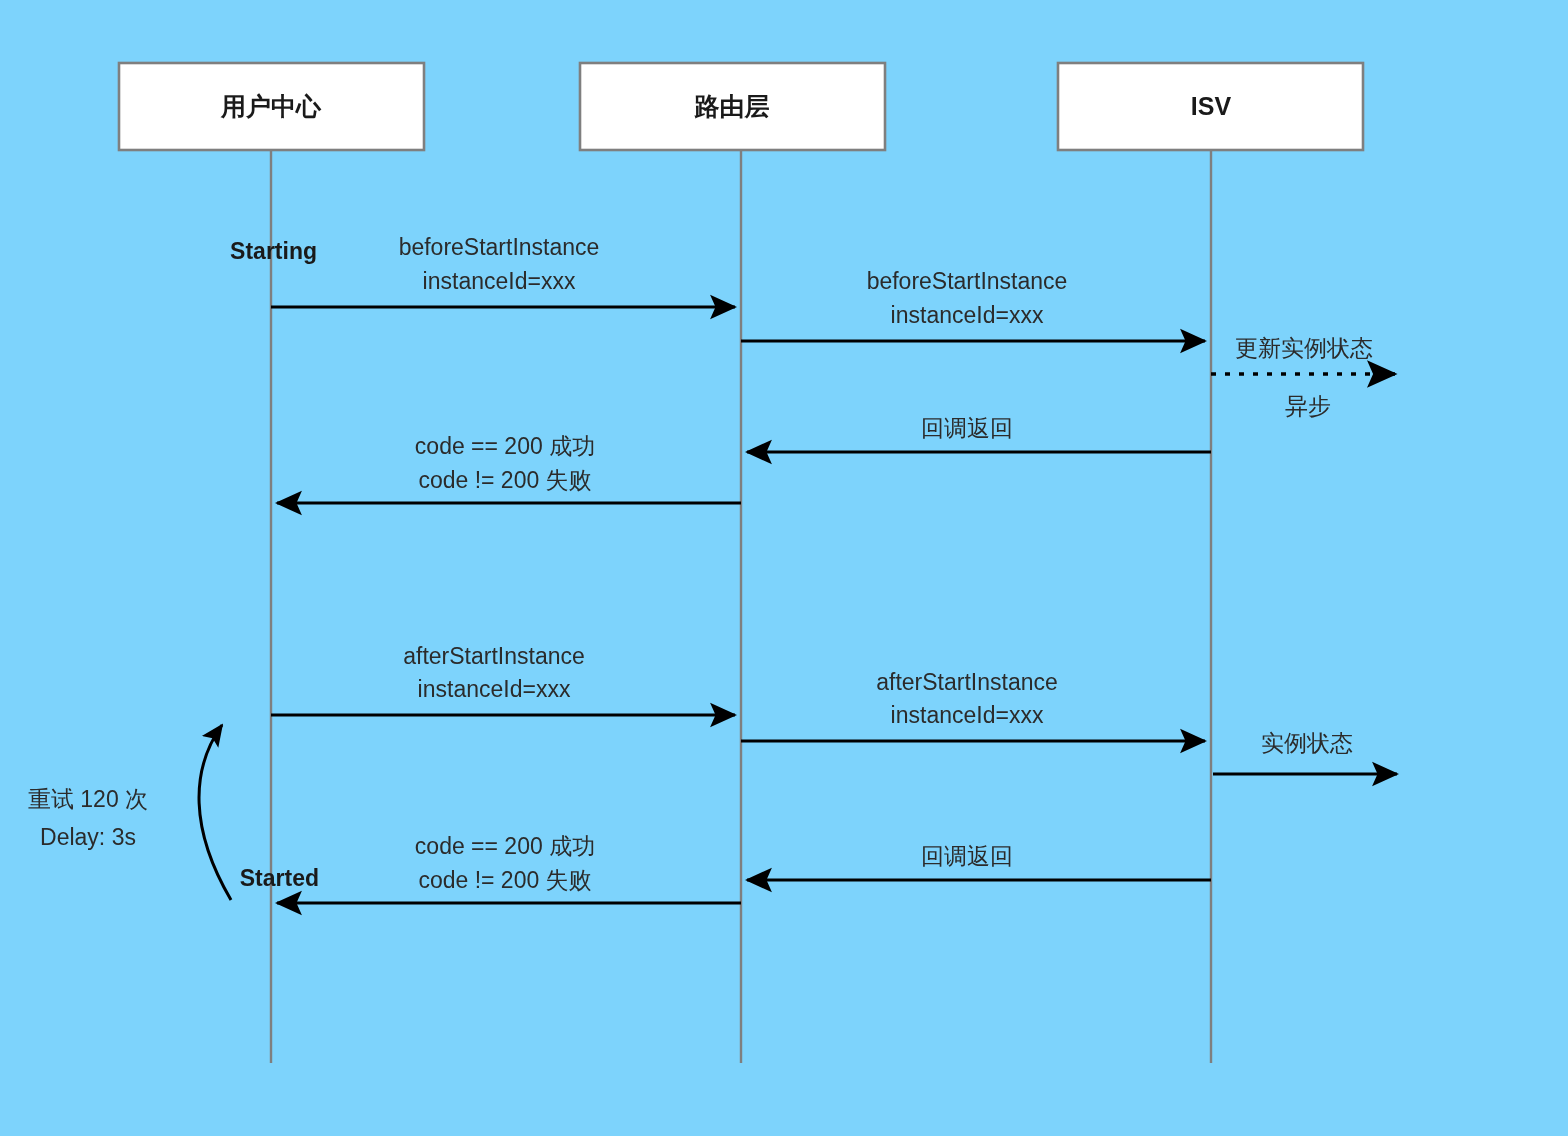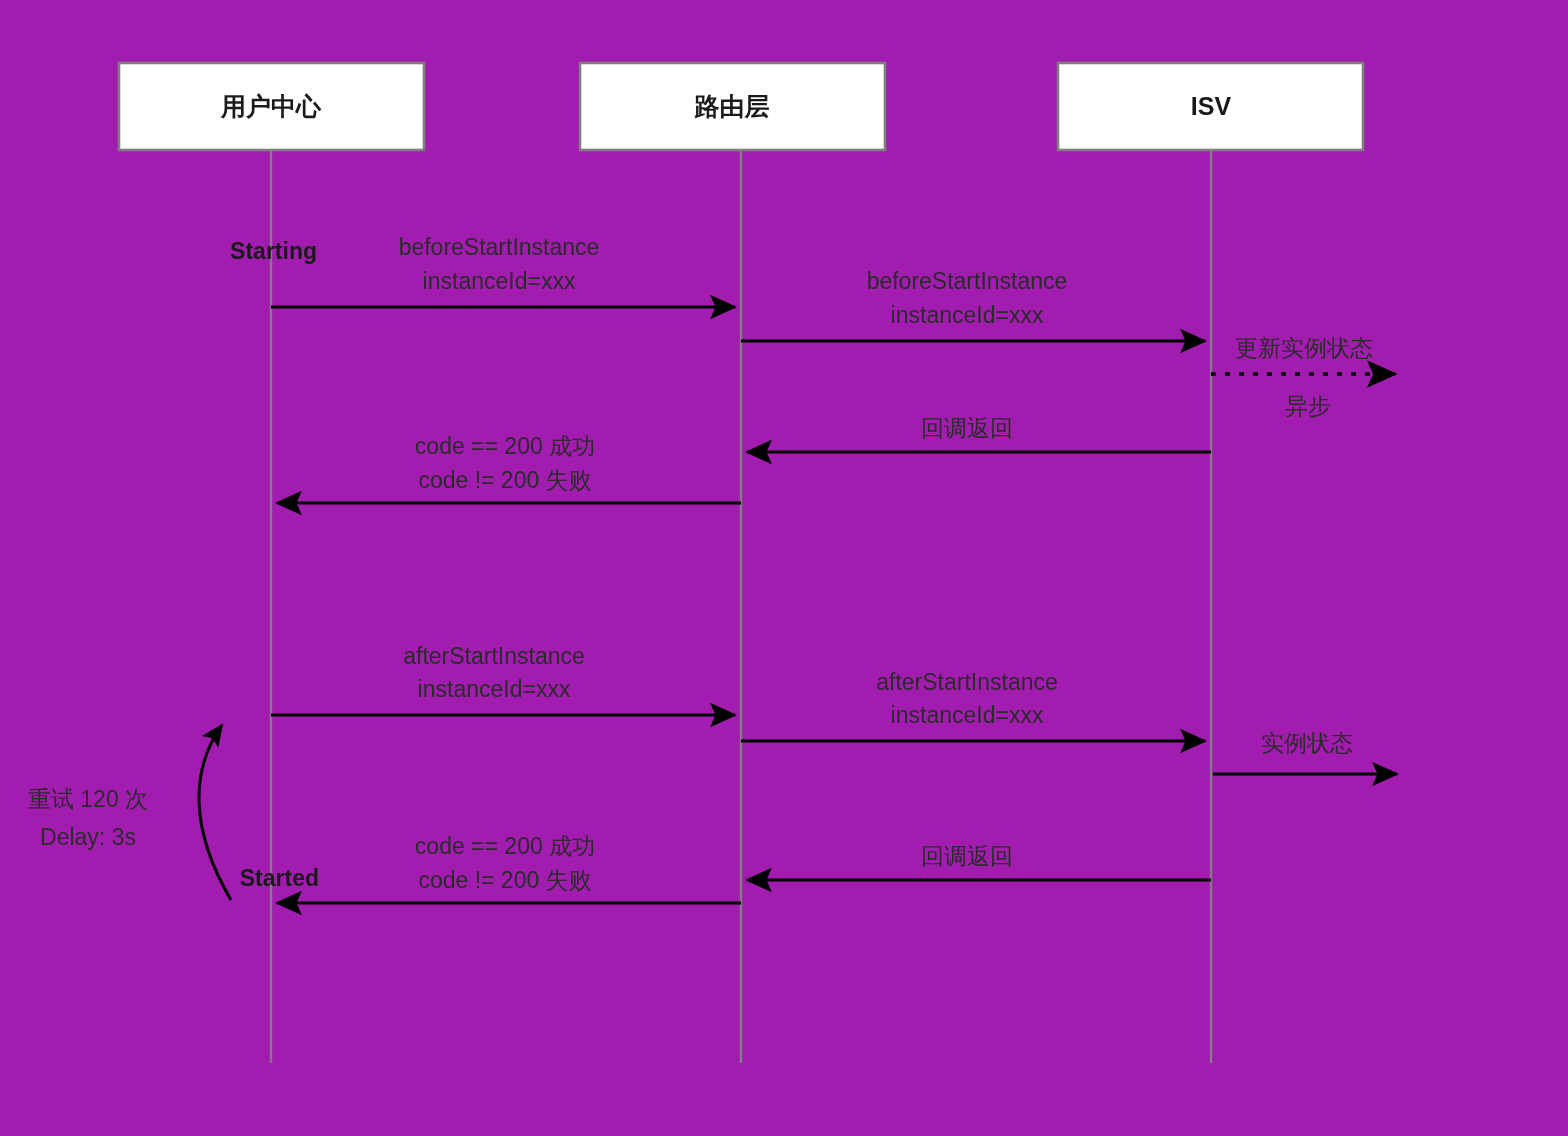--- a/index.html
+++ b/index.html
@@ -10,21 +10,21 @@
   body {
     width: 1568px;
     height: 1136px;
     font-family: "Liberation Sans", sans-serif;
     overflow: hidden;
   }
   #diagram-root {
     position: relative;
     width: 1568px;
     height: 1136px;
-    background: #a21caf;
+    background: #7dd3fc;
   }
   svg#seq {
     display: block;
     width: 1568px;
     height: 1136px;
   }
   .lifeline-box {
     fill: #ffffff;
     stroke: #7f7f7f;
     stroke-width: 2.6;

